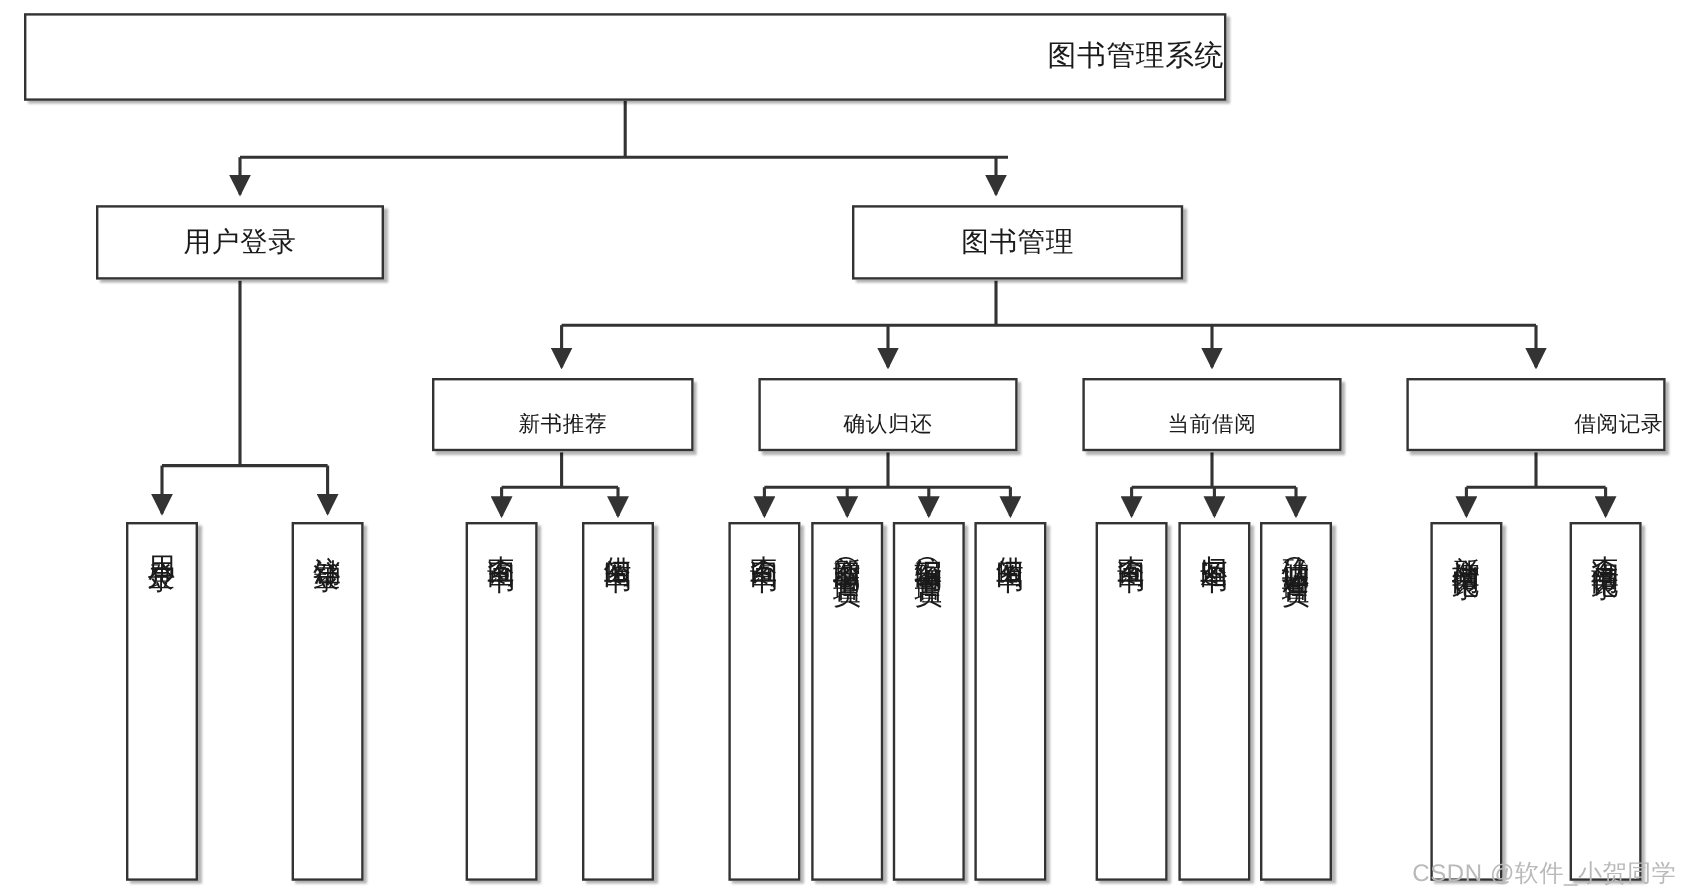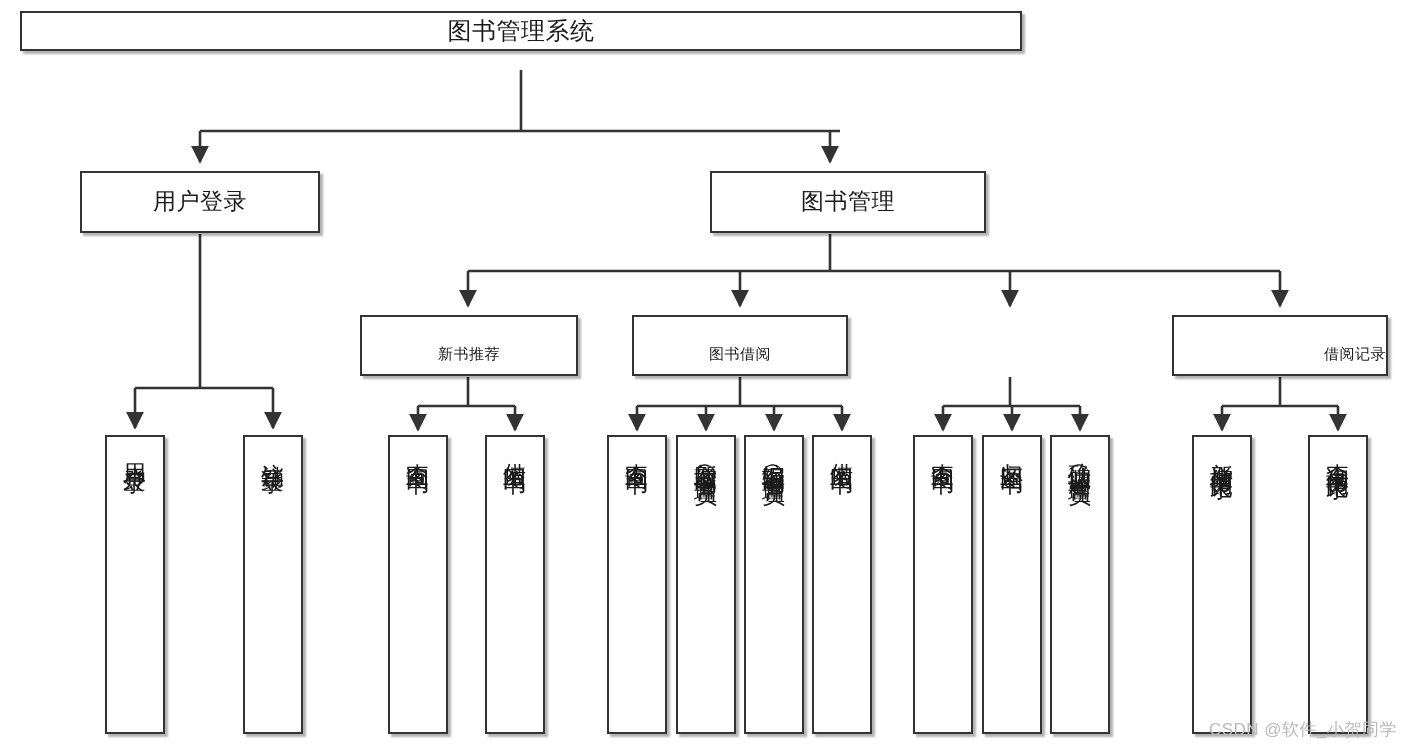--- a/index.html
+++ b/index.html
@@ -46,42 +46,42 @@
   }
   
   .node.h .lbl {
     font-size: 23px;
     letter-spacing: 0.5px;
   }
   .node.root .lbl {
     font-size: 24px;
   }
   .node.h2 .lbl {
-    font-size: 15px;
+    font-size: 18px;
     margin-top: 16px;
   }
   
   .node.v {
     align-items: flex-start;
     justify-content: center;
     padding-top: 8px;
   }
   .node.v .lbl {
     writing-mode: vertical-rl;
     text-orientation: upright;
     font-size: 23px;
     line-height: 1.05;
     letter-spacing: 3px;
     white-space: nowrap;
   }
   .watermark {
     position: absolute;
     right: 8px;
     bottom: 6px;
-    font-size: 17px;
+    font-size: 20px;
     color: #b9b9b9;
     letter-spacing: 0.5px;
     white-space: nowrap;
     z-index: 5;
   }
 </style>
 </head>
 <body>
 
 <div id="canvas">
@@ -129,36 +129,39 @@
       <path d="M 1012 406 L 1012 430" marker-end="url(#arrow)"></path>
       <path d="M 1080 406 L 1080 430" marker-end="url(#arrow)"></path>
 
       <path d="M 1280 377 L 1280 406"></path>
       <path d="M 1222 406 L 1338 406"></path>
       <path d="M 1222 406 L 1222 430" marker-end="url(#arrow)"></path>
       <path d="M 1338 406 L 1338 430" marker-end="url(#arrow)"></path>
     </g>
   </svg>
 
-  <div class="node h root" style="left:20px; top:11px; width:1002px; height:40px;">
+  <div class="node h root" style="left:20px; top:11px; width:1002px; height:73px;justify-content:flex-end;">
     <span class="lbl">图书管理系统</span>
   </div>
 
   <div class="node h" style="left:80px; top:171px; width:240px; height:62px;">
     <span class="lbl">用户登录</span>
   </div>
   <div class="node h" style="left:710px; top:171px; width:276px; height:62px;">
     <span class="lbl">图书管理</span>
   </div>
 
   <div class="node h h2" style="left:360px; top:315px; width:218px; height:61px;">
     <span class="lbl">新书推荐</span>
   </div>
   <div class="node h h2" style="left:632px; top:315px; width:216px; height:61px;">
-    <span class="lbl">图书借阅</span>
+    <span class="lbl">确认归还</span>
+  </div>
+  <div class="node h h2" style="left:902px; top:315px; width:216px; height:61px;">
+    <span class="lbl">当前借阅</span>
   </div>
   <div class="node h h2" style="left:1172px; top:315px; width:216px; height:61px;justify-content:flex-end;">
     <span class="lbl">借阅记录</span>
   </div>
 
   <div class="node v" style="left:105px; top:435px; width:60px; height:299px;">
     <span class="lbl">用户登录</span>
   </div>
   <div class="node v" style="left:243px; top:435px; width:60px; height:299px;">
     <span class="lbl">注销登录</span>

